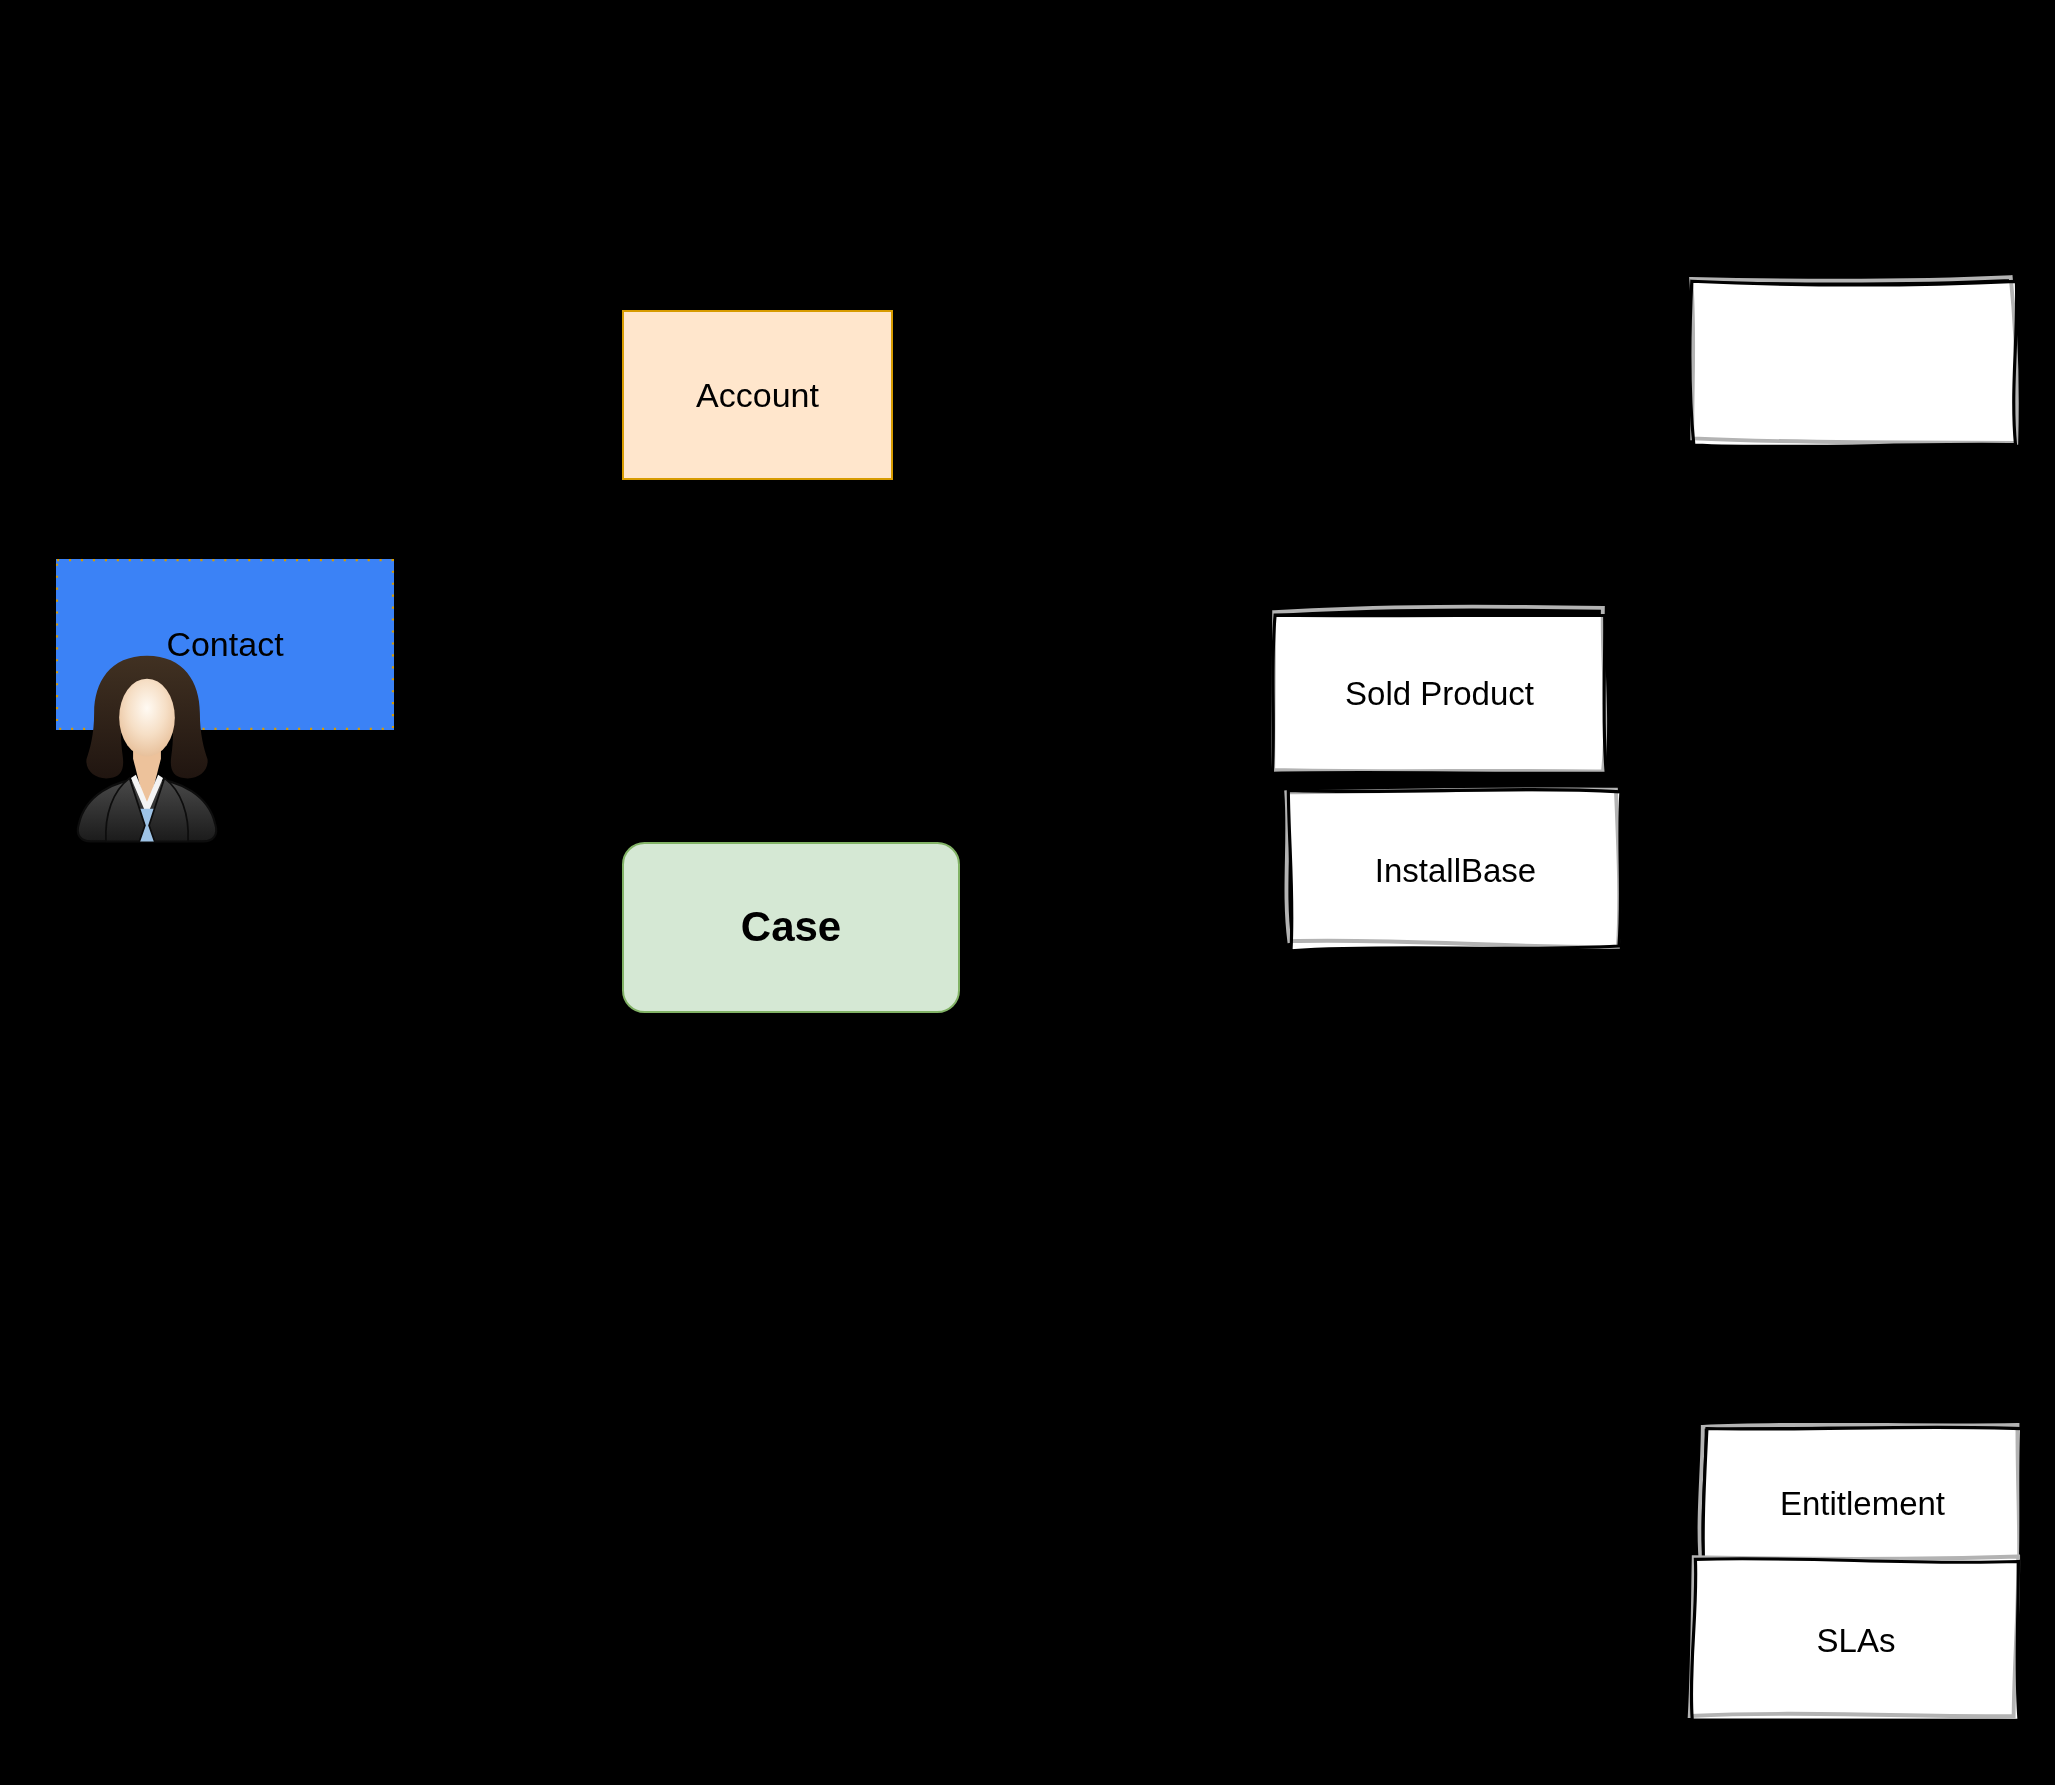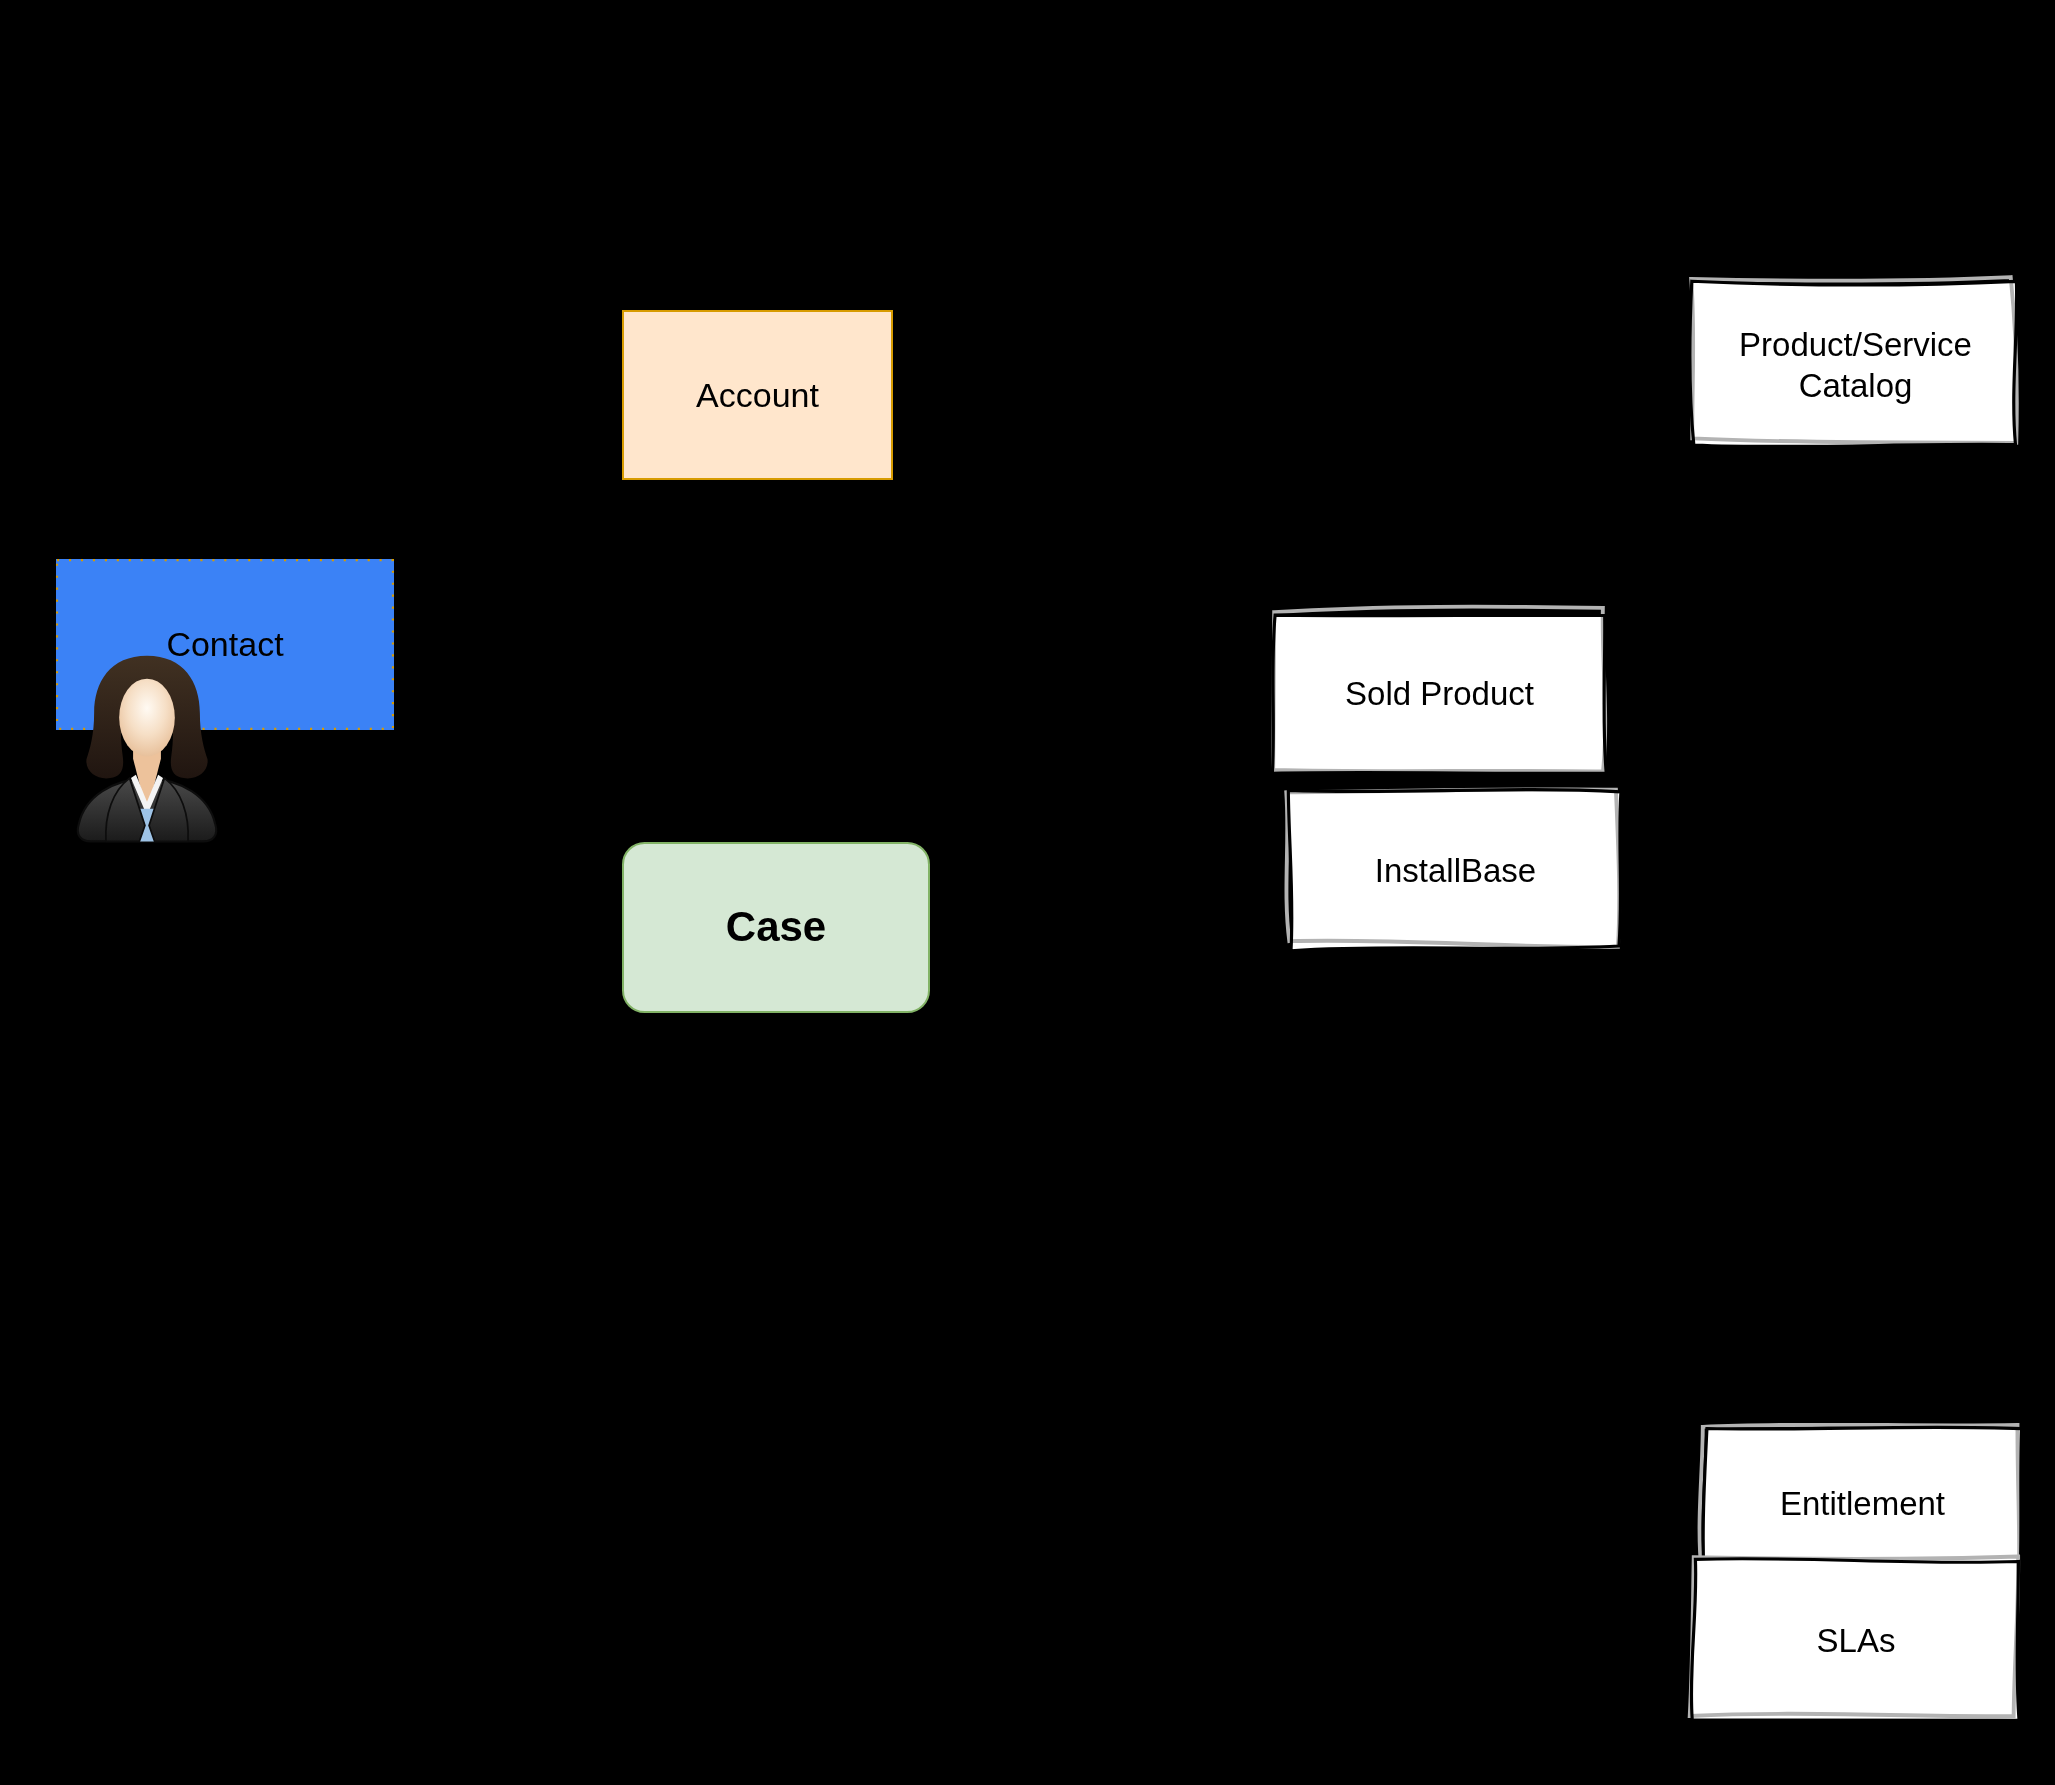--- a/index.html
+++ b/index.html
@@ -49,21 +49,21 @@
     <span class="label">Account</span>
   </div>
 
   <div class="node plain" style="left: 56px; top: 559px; width: 338px; height: 171px; background: #3b82f6;">
       <svg class="edge-svg" width="338" height="171" viewBox="0 0 481 243">
         <rect x="1.5" y="1.5" width="478" height="240" fill="none" stroke="#D79B00" stroke-width="3" stroke-dasharray="3 14"></rect>
       </svg>
     <span class="label">Contact</span>
   </div>
 
-  <div class="node plain rounded bold" style="left: 622px; top: 842px; width: 308px; height: 171px; background: rgb(213, 232, 212); border: 2.1px solid rgb(130, 179, 102);">
+  <div class="node plain rounded bold" style="left: 622px; top: 842px; width: 338px; height: 171px; background: rgb(213, 232, 212); border: 2.1px solid rgb(130, 179, 102);">
     <span class="label">Case</span>
   </div>
 
   <div class="node sketch" style="left:1270px;top:590px;width:339px;height:168px;margin-top:20px;">
       <svg class="sk-svg" width="339" height="168" viewBox="0 0 482 239">
         <path d="M 7.1 7.3 C 163.4 9.2, 319.7 6.8, 476.0 7.8 C 477.0 82.7, 471.9 157.6, 478.2 232.3 C 319.8 233.6, 161.5 229.6, 3.2 232.3 C 7.4 157.3, 0.4 82.2, 7.1 7.3 Z" fill="#FFFFFF"></path>
         <path d="M 9.8 9.1 C 165.6 -0.6, 321.5 0.5, 477.4 3.0 C 475.6 80.6, 485.5 158.2, 477.6 235.8 C 321.2 233.1, 164.8 237.5, 8.4 233.6 C 9.1 158.8, 9.9 84.0, 9.8 9.1 Z" fill="none" stroke="#B3B3B3" stroke-width="5.5" stroke-linecap="round" transform="translate(-4,-6)"></path>
         <path d="M 7.1 7.3 C 163.4 9.2, 319.7 6.8, 476.0 7.8 C 477.0 82.7, 471.9 157.6, 478.2 232.3 C 319.8 233.6, 161.5 229.6, 3.2 232.3 C 7.4 157.3, 0.4 82.2, 7.1 7.3 Z" fill="none" stroke="#000000" stroke-width="4.5" stroke-linecap="round"></path>
       </svg>
     <span class="label">Sold Product</span>
@@ -78,21 +78,20 @@
     <span class="label">InstallBase</span>
   </div>
 
 
   <div class="node sketch" style="left:1689px;top:279px;width:333px;height:172px;">
       <svg class="sk-svg" width="333" height="172" viewBox="0 0 474 245">
         <path d="M 3.8 3.2 C 158.0 9.9, 312.1 10.7, 466.2 3.3 C 468.7 80.9, 457.7 158.4, 464.9 236.0 C 312.2 233.6, 159.4 242.9, 6.7 236.4 C -1.0 158.7, 0.1 80.9, 3.8 3.2 Z" fill="#FFFFFF"></path>
         <path d="M 6.9 5.9 C 158.7 9.3, 310.4 10.4, 462.1 3.3 C 470.2 81.8, 472.1 160.5, 470.0 239.4 C 316.2 238.8, 162.3 240.1, 8.5 233.0 C 8.0 157.3, 12.9 81.6, 6.9 5.9 Z" fill="none" stroke="#B3B3B3" stroke-width="5.5" stroke-linecap="round" transform="translate(-4,-6)"></path>
         <path d="M 3.8 3.2 C 158.0 9.9, 312.1 10.7, 466.2 3.3 C 468.7 80.9, 457.7 158.4, 464.9 236.0 C 312.2 233.6, 159.4 242.9, 6.7 236.4 C -1.0 158.7, 0.1 80.9, 3.8 3.2 Z" fill="none" stroke="#000000" stroke-width="4.5" stroke-linecap="round"></path>
       </svg>
-    <span class="label wrap-label">Product/Service Catalog</span>
   </div>
 
   <div class="node sketch" style="left:1699px;top:1376px;width:327px;height:159px;margin-top:48px;">
       <svg class="sk-svg" width="327" height="159" viewBox="0 0 465 226">
         <path d="M 11.3 6.4 C 160.4 9.5, 309.5 0.8, 458.6 6.6 C 456.2 78.2, 459.5 149.8, 456.4 221.3 C 306.7 215.1, 156.9 222.2, 7.1 218.0 C 3.9 147.4, 7.9 76.9, 11.3 6.4 Z" fill="#FFFFFF"></path>
         <path d="M 9.4 10.0 C 158.5 3.4, 307.7 10.0, 456.9 7.2 C 456.4 79.4, 460.6 151.5, 459.0 223.8 C 308.5 223.4, 158.1 219.3, 7.6 215.1 C 0.3 146.6, 9.3 78.4, 9.4 10.0 Z" fill="none" stroke="#B3B3B3" stroke-width="5.5" stroke-linecap="round" transform="translate(-4,-6)"></path>
         <path d="M 11.3 6.4 C 160.4 9.5, 309.5 0.8, 458.6 6.6 C 456.2 78.2, 459.5 149.8, 456.4 221.3 C 306.7 215.1, 156.9 222.2, 7.1 218.0 C 3.9 147.4, 7.9 76.9, 11.3 6.4 Z" fill="none" stroke="#000000" stroke-width="4.5" stroke-linecap="round"></path>
       </svg>
     <span class="label">Entitlement</span>
   </div>

